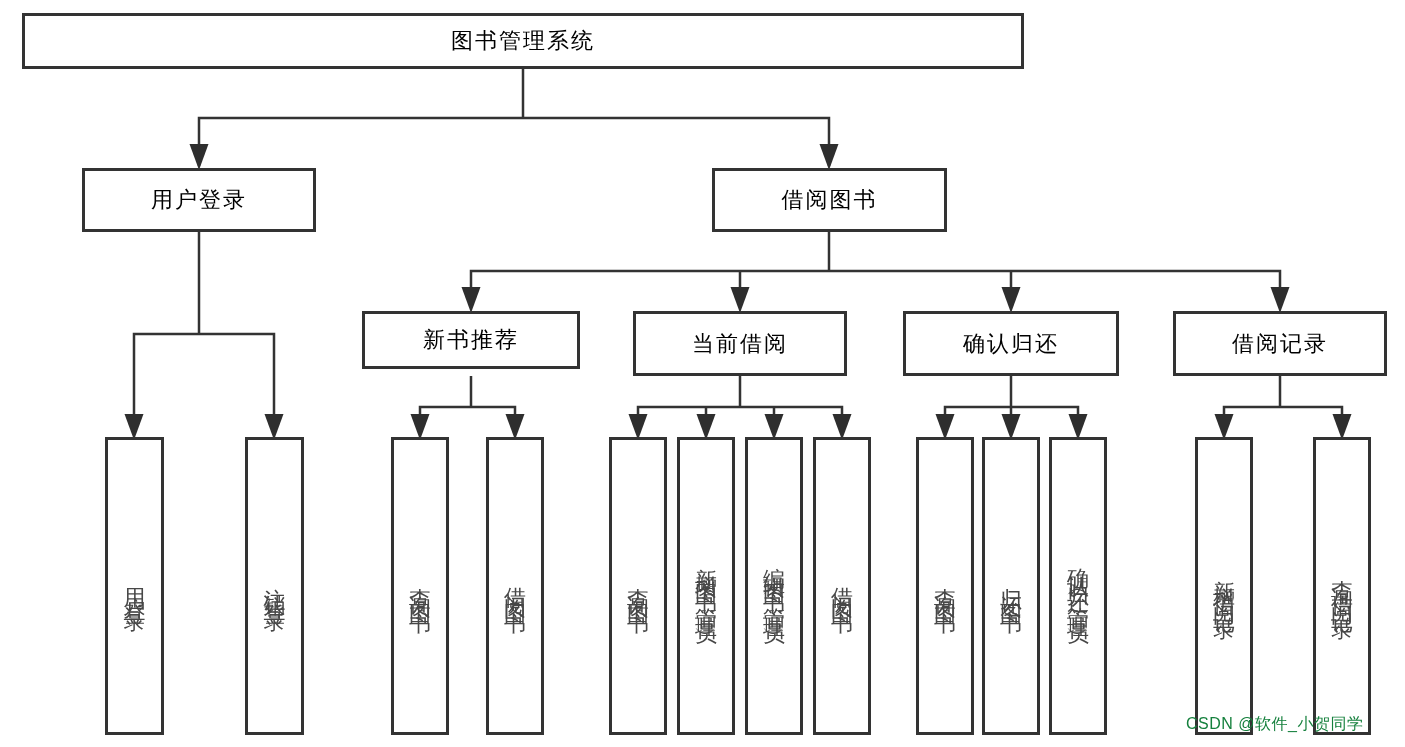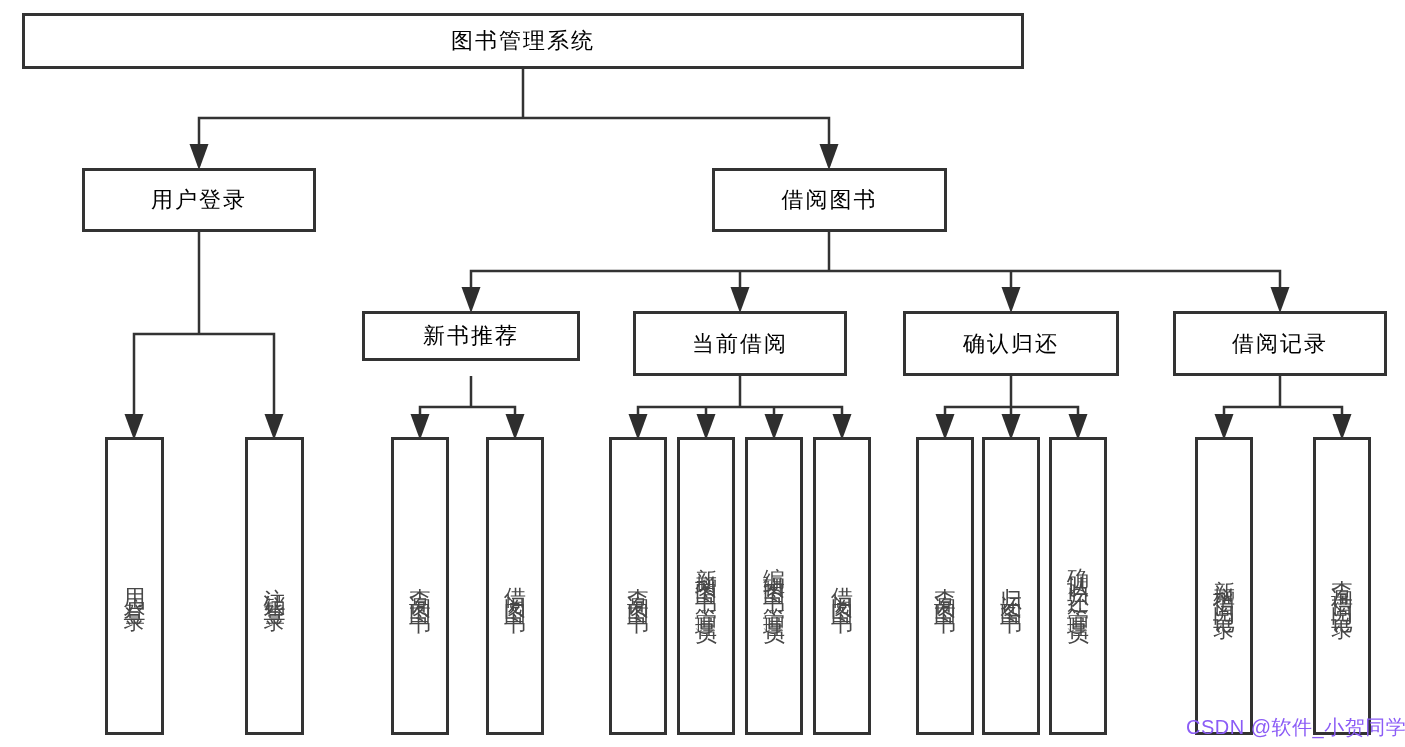--- a/index.html
+++ b/index.html
@@ -15,21 +15,21 @@
   }
   .hlbl{
     font-size:22px;letter-spacing:2px;color:#000000;white-space:nowrap;
   }
   .vlbl{
     writing-mode:vertical-rl;text-orientation:mixed;
     font-size:22px;letter-spacing:8px;color:#474747;white-space:nowrap;
   }
   .watermark{
     position:absolute;left:1186px;top:714px;z-index:3;
-    font-size:20px;color:#8b5cf6;letter-spacing:0.5px;white-space:nowrap;
+    font-size:16px;color:#15803d;letter-spacing:0.5px;white-space:nowrap;
   }
 </style>
 </head>
 <body>
 
 <svg id="connectors" width="1405" height="747" viewBox="0 0 1405 747">
   <g stroke="#333333" stroke-width="2.5" fill="none">
 
     <path d="M523,69 V118"></path>
     <path d="M199,166 V118 H829 V166"></path>
@@ -75,21 +75,21 @@
   <span class="hlbl">图书管理系统</span>
 </div>
 
 <div class="node" style="left:82px;top:168px;width:234px;height:64px">
   <span class="hlbl">用户登录</span>
 </div>
 <div class="node" style="left:712px;top:168px;width:235px;height:64px">
   <span class="hlbl">借阅图书</span>
 </div>
 
-<div class="node" style="left:362px;top:311px;width:218px;height:50px">
+<div class="node" style="left:362px;top:311px;width:218px;height:58px">
   <span class="hlbl">新书推荐</span>
 </div>
 <div class="node" style="left:633px;top:311px;width:214px;height:65px">
   <span class="hlbl">当前借阅</span>
 </div>
 <div class="node" style="left:903px;top:311px;width:216px;height:65px">
   <span class="hlbl">确认归还</span>
 </div>
 <div class="node" style="left:1173px;top:311px;width:214px;height:65px">
   <span class="hlbl">借阅记录</span>

